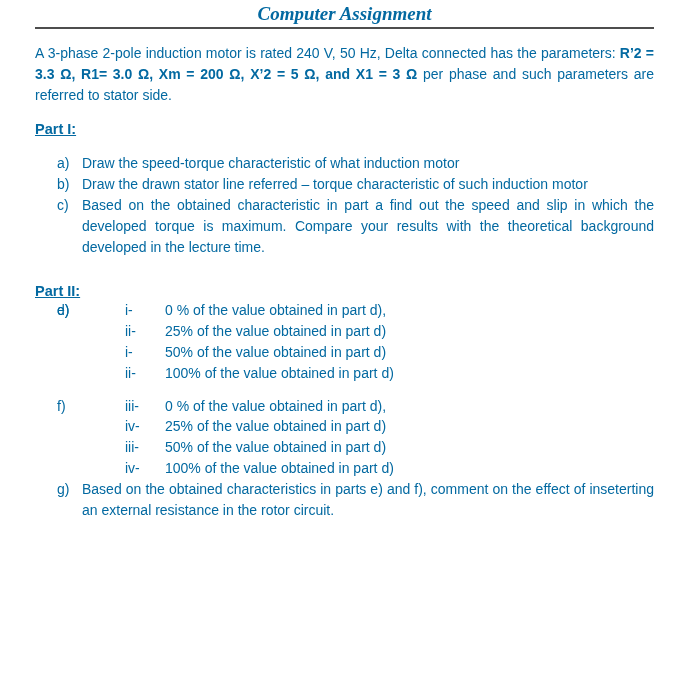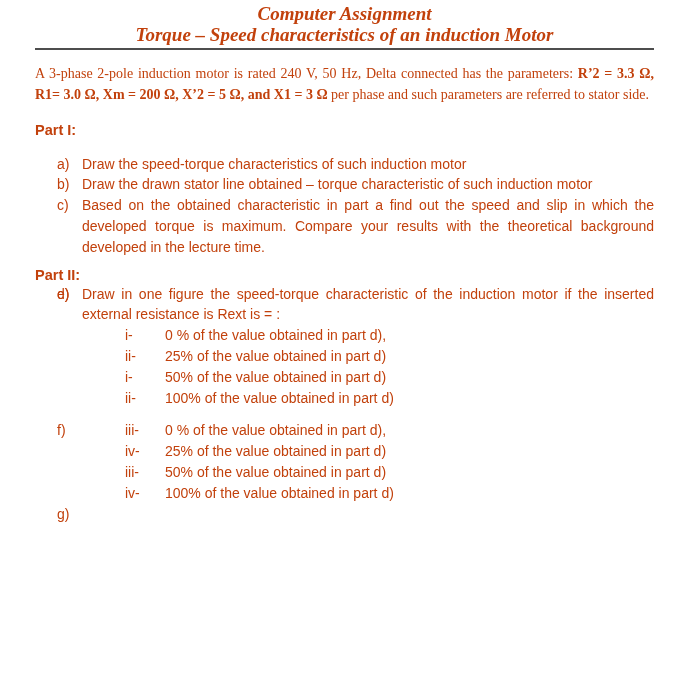--- a/index.html
+++ b/index.html
@@ -2,21 +2,21 @@
 <html><head>
 <meta charset="utf-8">
 <style>
   html, body { margin: 0; padding: 0; background: #ffffff; }
   .page {
     position: relative;
     width: 700px;
     height: 681px;
     box-sizing: border-box;
     background: #ffffff;
-    color: #c2410c;
+    color: #0369a1;
     font-family: "Liberation Sans", sans-serif;
     font-size: 14px;
     line-height: 20.8px;
     padding: 3px 46px 0 35px;
     overflow: hidden;
   }
   .doc-header {
     text-align: center;
     font-family: "Liberation Serif", serif;
     font-weight: bold;
@@ -25,30 +25,30 @@
     line-height: 21px;
   }
   .title-rule {
     border-top: 2px solid #4d4d4d;
     margin-top: 3px;
     height: 0;
   }
   p.intro {
     margin: 14px 0 16px 0;
     text-align: justify;
-    font-family: Liberation Serif, serif;
   }
   .intro .b { font-weight: bold; }
   .part-heading {
     font-size: 14.5px;
     font-weight: bold;
+    text-decoration: underline;
     margin: 12px 0 0 0;
     line-height: 17px;
   }
-  .part-heading.part2 { margin-top: 9px; }
+  .part-heading.part2 { margin-top: 26px; }
   .list { margin: 0; }
   .list.part1-list { margin-top: 15px; }
   .item {
     position: relative;
     padding-left: 47px;
     text-align: justify;
   }
   .item .marker {
     position: absolute;
     left: 22px;
@@ -66,53 +66,51 @@
     top: 0;
   }
 </style>
 </head>
 <body>
 
 <div class="page">
 
   <div class="doc-header">
     <div class="doc-title">Computer Assignment</div>
-    <div class="doc-subtitle">Torque – Speed characteristics of an induction Motor</div>
   </div>
   <div class="title-rule"></div>
 
   <p class="intro"><span>A 3-phase 2-pole induction motor is rated 240 V, 50 Hz, Delta connected has the parameters: </span><span class="b">R’2 = 3.3 Ω, R1= 3.0 Ω, Xm = 200 Ω, X’2 = 5 Ω, and X1 = 3 Ω</span><span> per phase and such parameters are referred to stator side.</span></p>
 
   <div class="part-heading">Part I:</div>
 
   <div class="list part1-list">
     <div class="item">
       <span class="marker">a)</span>
-      <span class="item-text">Draw the speed-torque characteristics of such induction motor</span>
+      <span class="item-text">Draw the speed-torque characteristic of what induction motor</span>
     </div>
     <div class="item">
       <span class="marker">b)</span>
-      <span class="item-text">Draw the drawn stator line obtained – torque characteristic of such induction motor</span>
+      <span class="item-text">Draw the drawn stator line referred – torque characteristic of such induction motor</span>
     </div>
     <div class="item">
       <span class="marker">c)</span>
       <span class="item-text">Based on the obtained characteristic in part a find out the speed and slip in which the developed torque is maximum. Compare your results with the theoretical background developed in the lecture time.</span>
     </div>
   </div>
 
   <div class="part-heading part2">Part II:</div>
 
   <div class="list">
     <div class="item">
       <span class="marker">d)</span>
     </div>
 
     <div class="item">
       <span class="marker">e)</span>
-      <span class="item-text">Draw in one figure the speed-torque characteristic of the induction motor if the inserted external resistance is Rext is = :</span>
     </div>
     <div class="sublist">
       <div class="subitem">
         <span class="numeral">i-</span>
         <span class="subitem-text">0 % of the value obtained in part d),</span>
       </div>
       <div class="subitem">
         <span class="numeral">ii-</span>
         <span class="subitem-text">25% of the value obtained in part d)</span>
       </div>
@@ -143,16 +141,17 @@
         <span class="subitem-text">50% of the value obtained in part d)</span>
       </div>
       <div class="subitem">
         <span class="numeral">iv-</span>
         <span class="subitem-text">100% of the value obtained in part d)</span>
       </div>
     </div>
 
     <div class="item">
       <span class="marker">g)</span>
+      <span class="item-text">Based on the obtained characteristics in parts e) and f), comment on the effect of inseterting an external resistance in the rotor circuit.</span>
     </div>
   </div>
 
 </div>
 
 </body></html>

